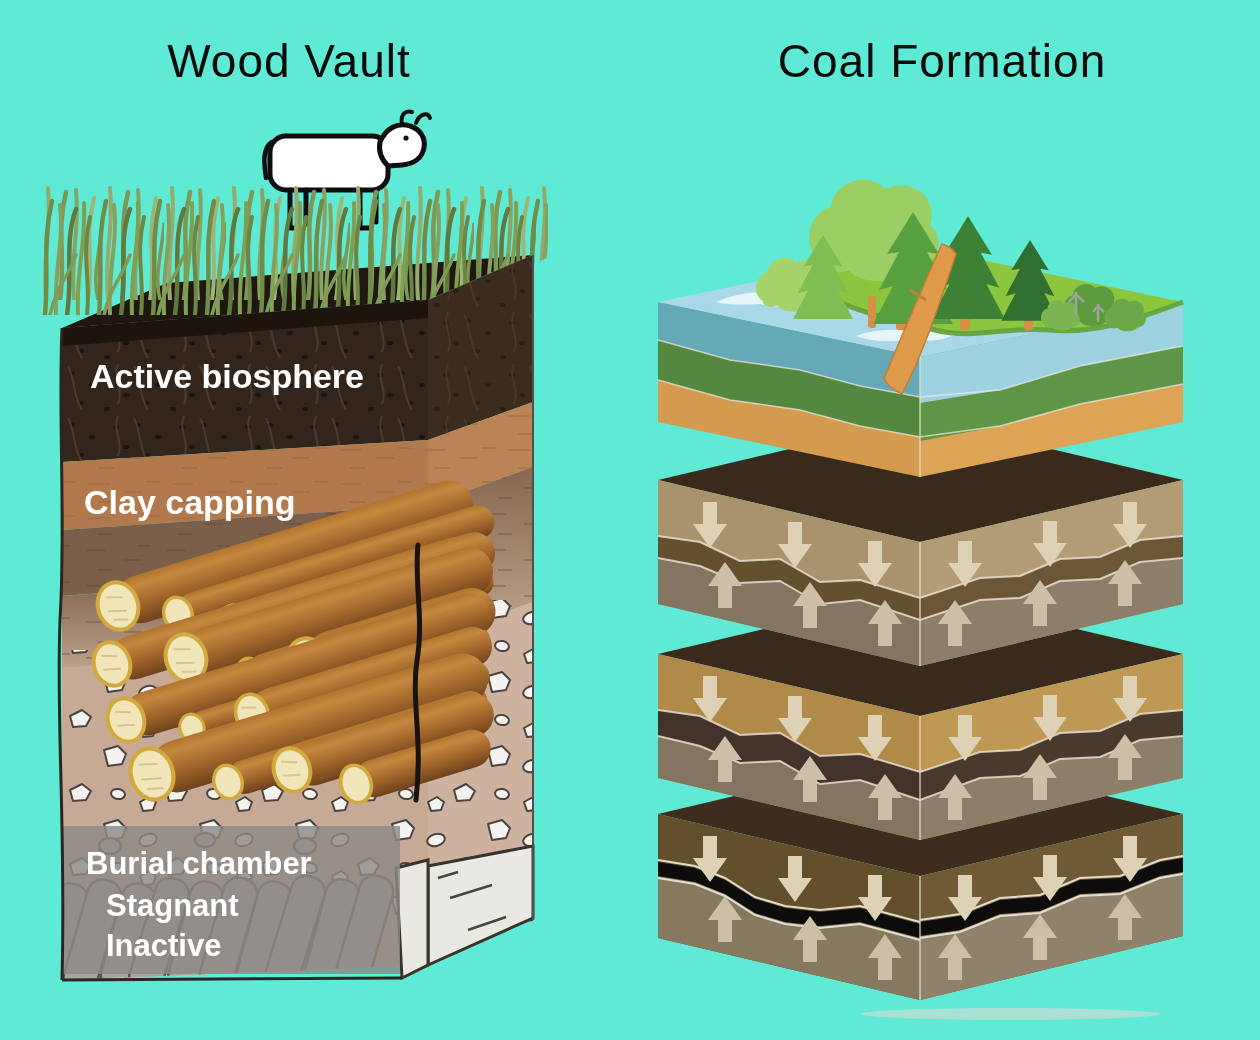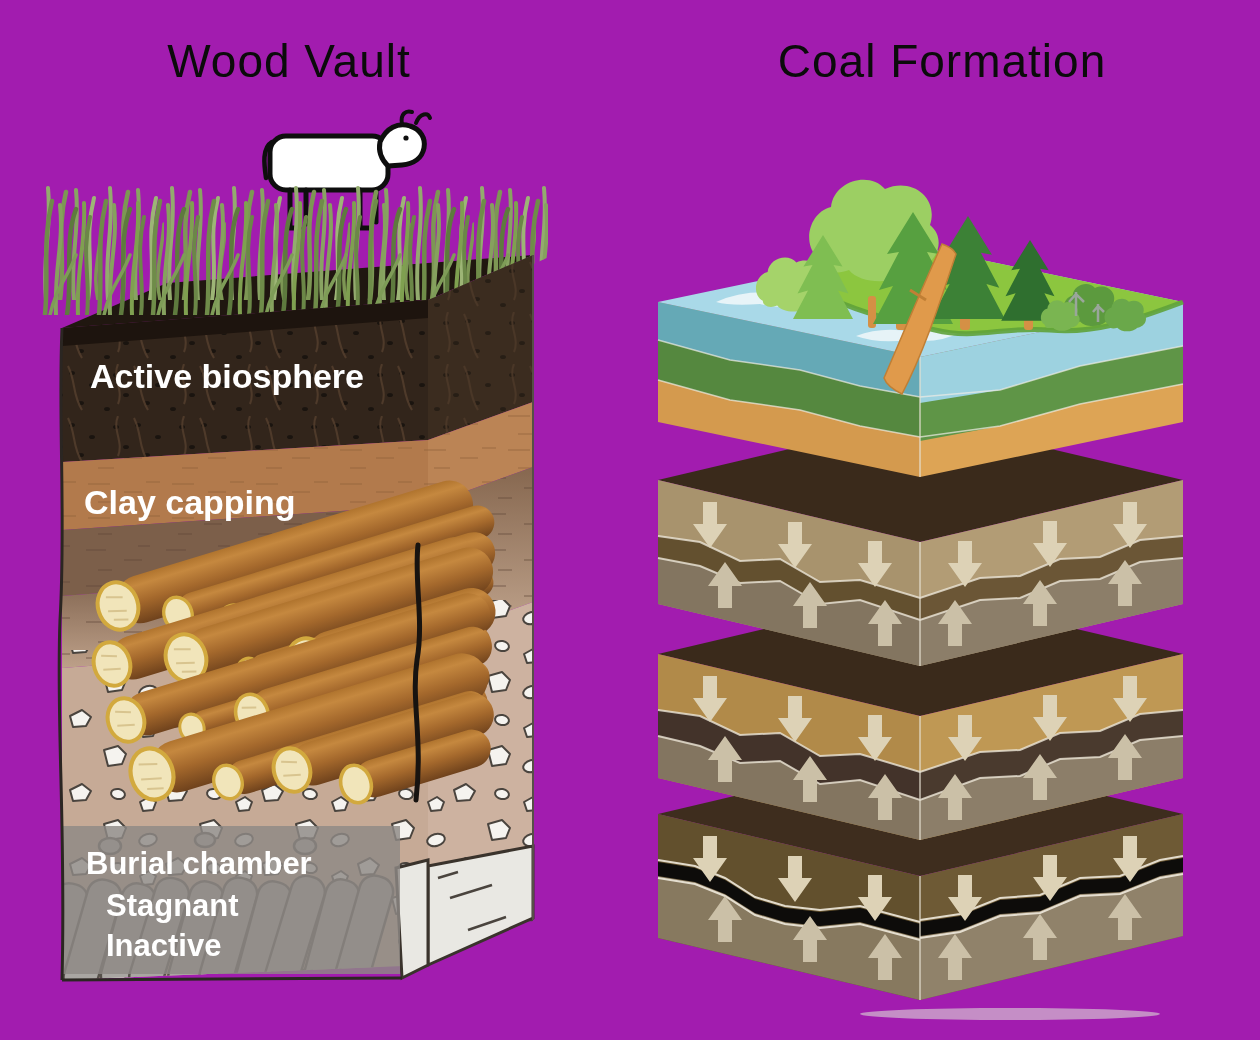--- a/index.html
+++ b/index.html
@@ -1,16 +1,16 @@
 <!DOCTYPE html>
 <html><head>
 <meta charset="utf-8">
 <style>
   html,body{margin:0;padding:0;background:#ffffff;}
-  .canvas{position:relative;width:1260px;height:1040px;background:#a21caf;overflow:hidden;
+  .canvas{position:relative;width:1260px;height:1040px;background:#5eead4;overflow:hidden;
           font-family:"Liberation Sans",sans-serif;}
   svg{position:absolute;left:0;top:0;}
   .title-text{font-family:"Liberation Sans",sans-serif;font-size:46px;font-weight:400;
               fill:#0b0b0b;letter-spacing:1px;}
   .layer-label{font-family:"Liberation Sans",sans-serif;font-weight:700;fill:#ffffff;}
   .lbl-34{font-size:34px;}
   .lbl-32{font-size:31px;}
 </style>
 </head>
 <body>

